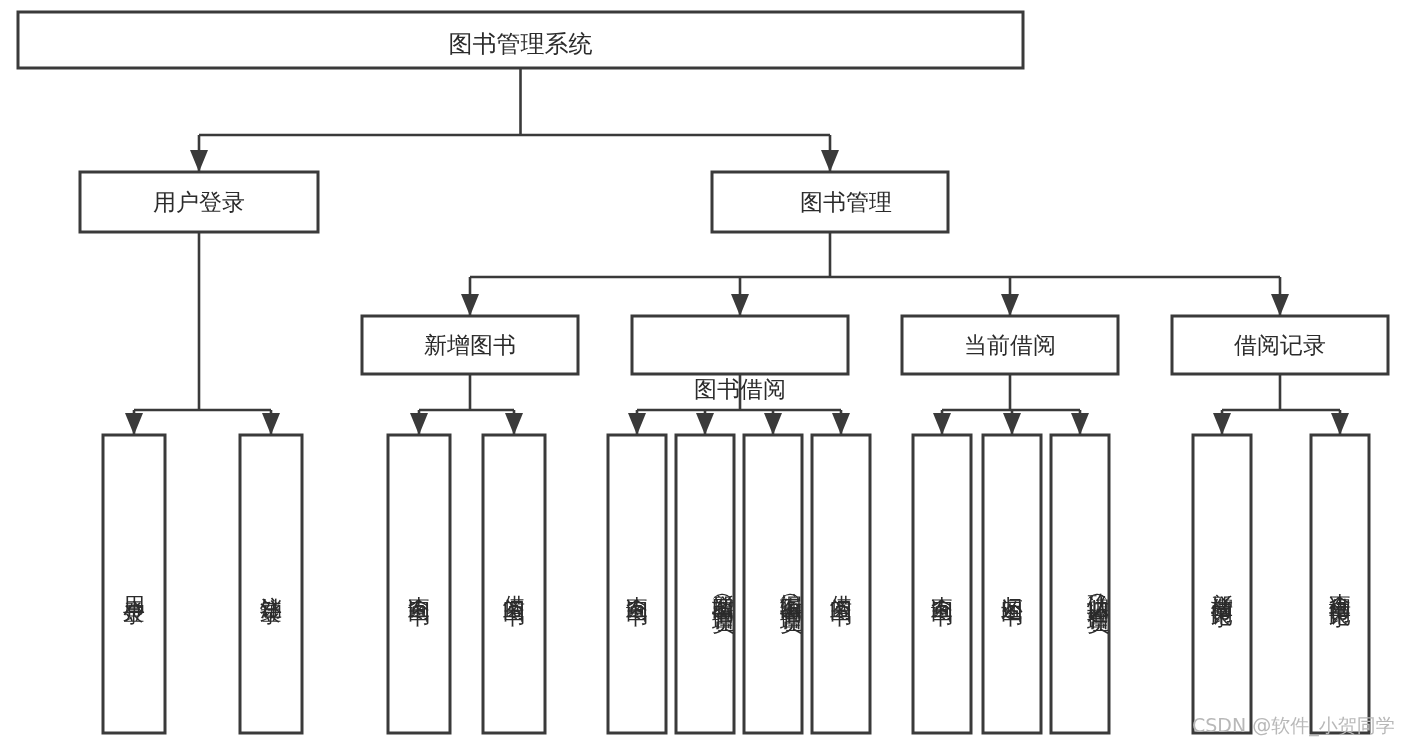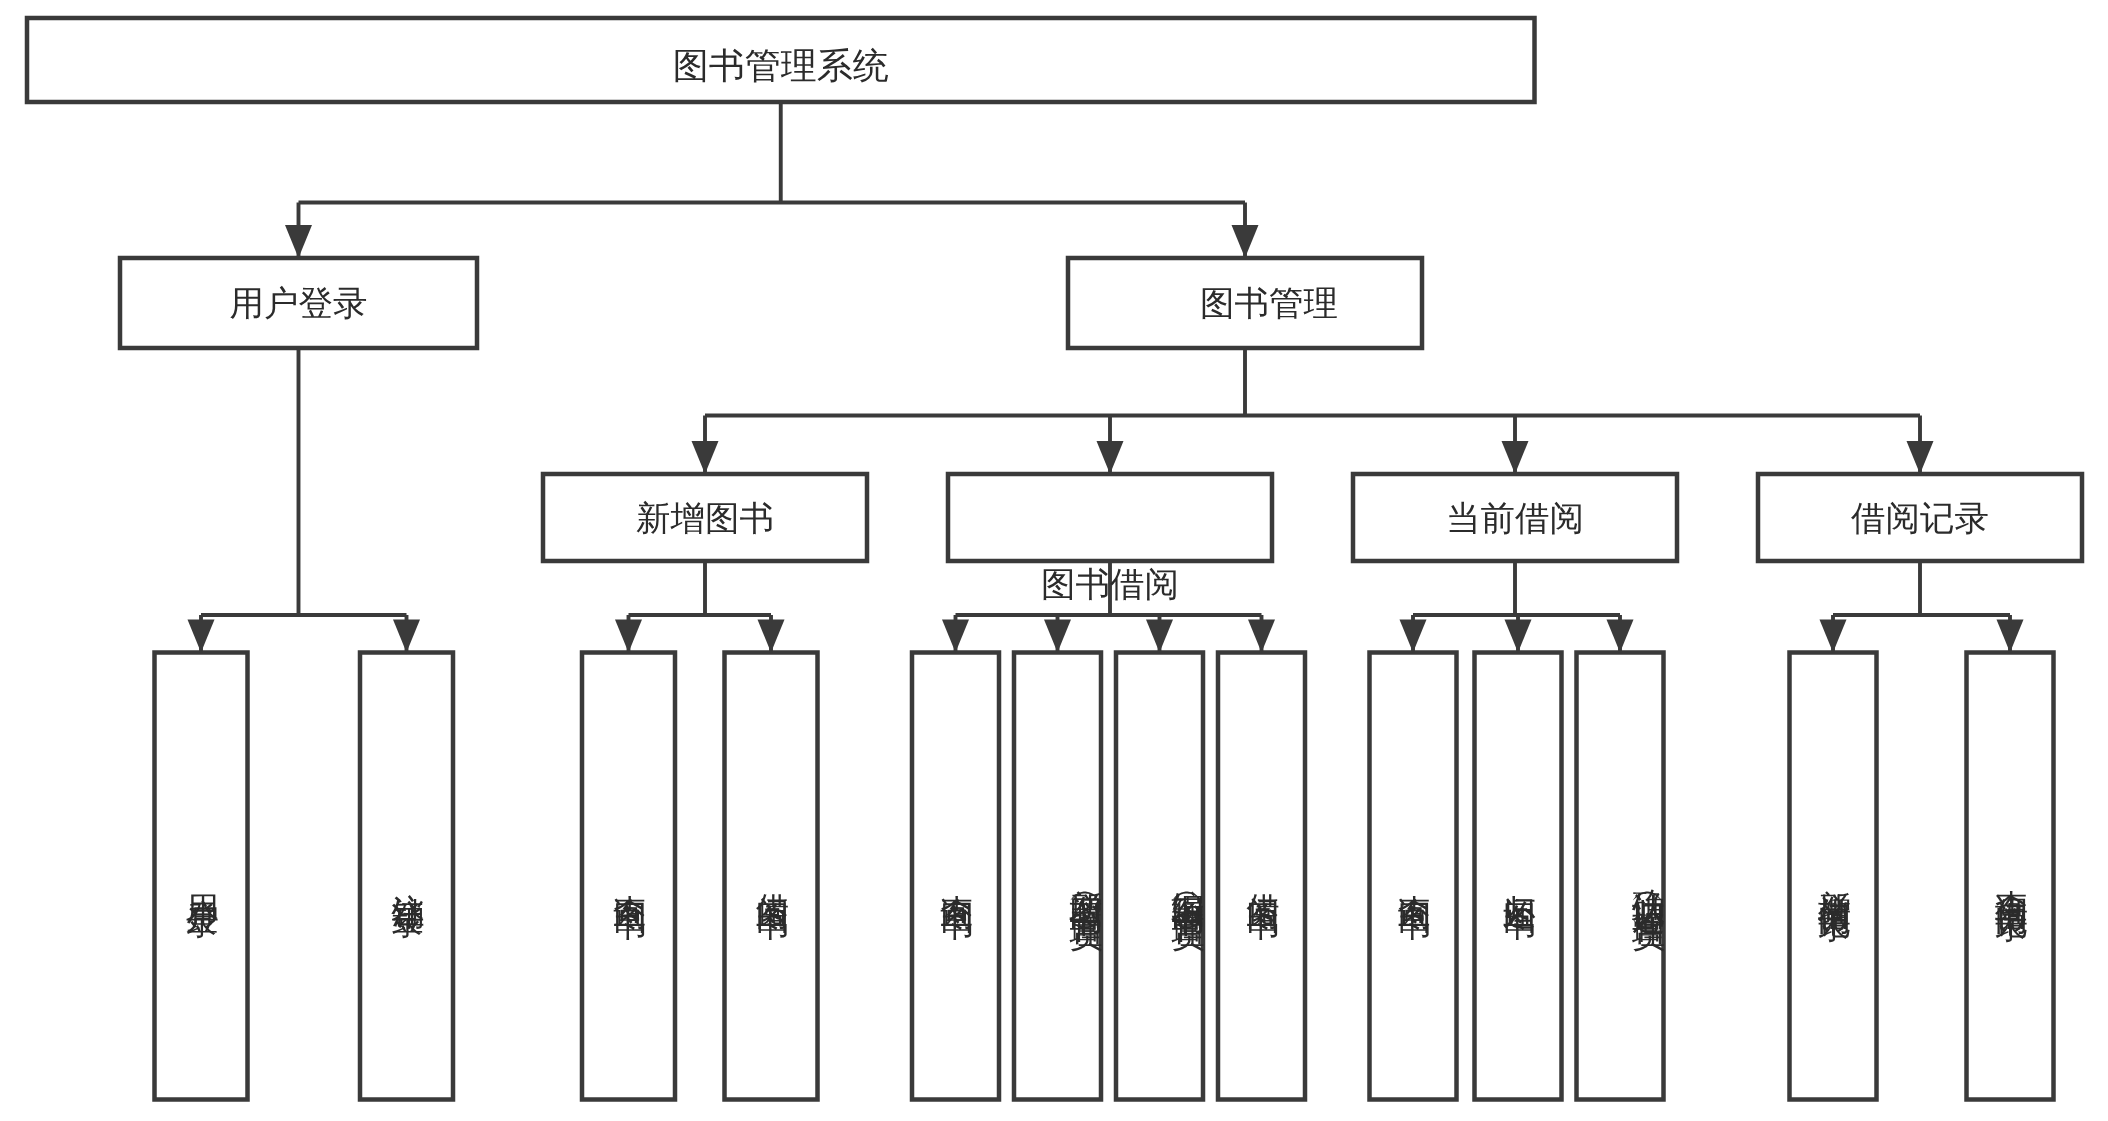--- a/index.html
+++ b/index.html
@@ -175,14 +175,15 @@
       <div class="node-label-v align-start" style="left: 676px; top: 435px; width: 58px; height: 298px;">新增图书（管理员）</div>
       <div class="node-label-v align-start" style="left: 744px; top: 435px; width: 58px; height: 298px;">编辑图书（管理员）</div>
       <div class="node-label-v align-middle" style="left: 812px; top: 435px; width: 58px; height: 298px;">借阅图书</div>
       <div class="node-label-v align-middle" style="left: 913px; top: 435px; width: 58px; height: 298px;">查询图书</div>
       <div class="node-label-v align-middle" style="left: 983px; top: 435px; width: 58px; height: 298px;">归还图书</div>
       <div class="node-label-v align-start" style="left: 1051px; top: 435px; width: 58px; height: 298px;">确认归还（管理员）</div>
       <div class="node-label-v align-middle" style="left: 1193px; top: 435px; width: 58px; height: 298px;">新增借阅记录</div>
       <div class="node-label-v align-middle" style="left: 1311px; top: 435px; width: 58px; height: 298px;">查询借阅记录</div>
     </div>
 
+  <div class="watermark" style="left: 1192px; top: 713px;">CSDN @软件_小贺同学</div>
 
 </div>
 
 </body></html>

